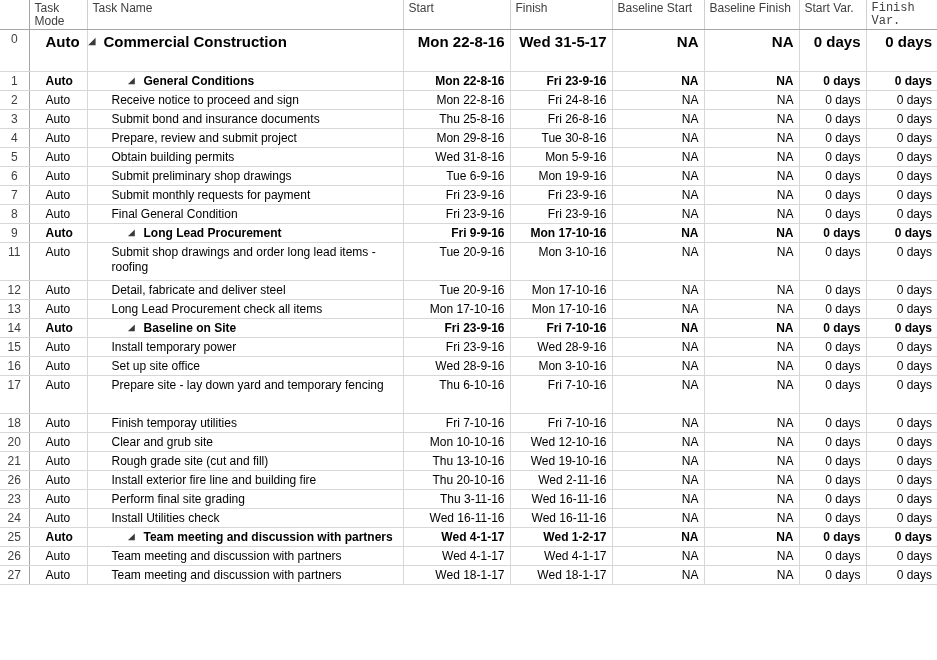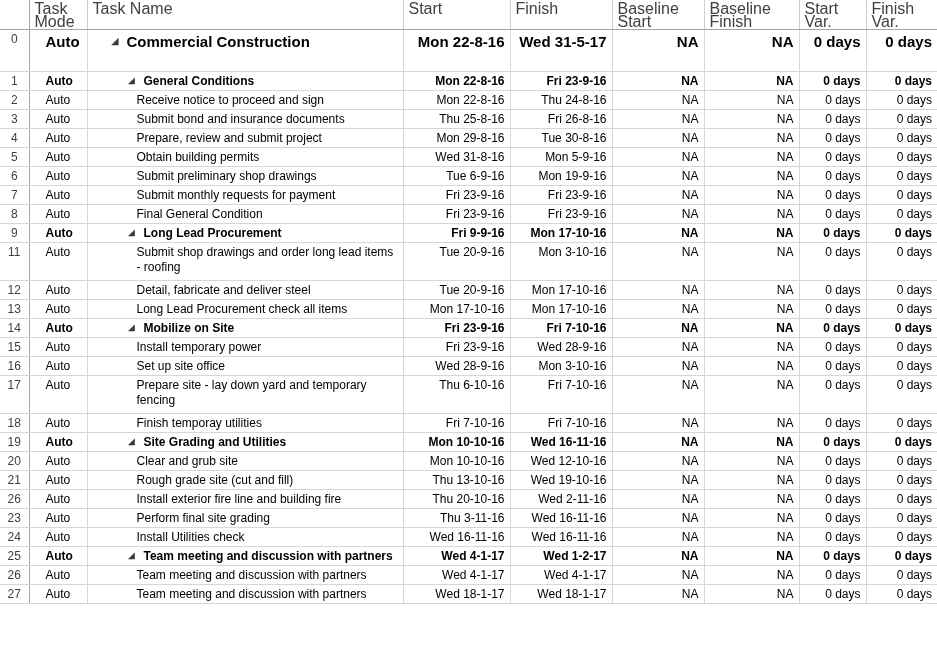--- a/index.html
+++ b/index.html
@@ -13,44 +13,44 @@
     font-size:12px;
   }
   col.c0{width:29px;} col.c1{width:58px;} col.c2{width:316px;}
   col.c3{width:107px;} col.c4{width:102px;} col.c5{width:92px;}
   col.c6{width:95px;} col.c7{width:67px;} col.c8{width:71px;}
 
   th{
     font-weight:400;color:#404040;text-align:left;vertical-align:top;
     padding:2px 2px 0 5px;height:27px;
     border-right:1px solid #cfcfcf;border-bottom:1px solid #a6a6a6;
-    font-size:16px;line-height:13px;overflow:hidden;white-space:normal;
+    font-size:12px;line-height:13px;overflow:hidden;white-space:normal;
   }
   th.c-num{border-right:1px solid #a6a6a6;}
-  th:last-child{border-right:none;}
+  th:last-child{border-right:none;font-family:Liberation Mono, monospace;}
 
   td{
     vertical-align:top;padding:2px 0 0 0;
     border-right:1px solid #d7d7d7;border-bottom:1px solid #d7d7d7;
     line-height:15px;overflow:hidden;
   }
   td:last-child{border-right:none;}
   tr.body-row{height:19px;}
   tr.row-wrap{height:38px;}
   tr.project{height:42px;}
 
   td.c-num{
     text-align:center;color:#3f3f3f;
     border-right:1px solid #a6a6a6;padding-top:2px;
   }
   td.c-mode{padding-left:16px;}
   td.c-name{padding-right:3px;}
-  td.c-name.lvl0{padding-left:24px;}
+  td.c-name.lvl0{padding-left:1px;}
   td.c-name.lvl1{padding-left:41px;}
-  td.c-name.lvl2{padding-left:49px;}
+  td.c-name.lvl2{padding-left:24px;}
   td.c-date{text-align:right;padding-right:5px;}
 
   tr.summary td{font-weight:700;}
   tr.summary td.c-num{font-weight:400;}
   tr.project td{font-size:15px;line-height:18px;padding-top:3px;}
   tr.project td.c-num{font-size:12px;line-height:15px;padding-top:2px;}
 
   .tri{
     display:inline-block;width:15px;font-size:8px;color:#3a3a3a;
     vertical-align:2px;line-height:8px;
@@ -107,21 +107,21 @@
           <td class="c-date">NA</td>
           <td class="c-date">NA</td>
           <td class="c-date">0 days</td>
           <td class="c-date">0 days</td>
         </tr>
         <tr class="body-row">
           <td class="c-num">2</td>
           <td class="c-mode">Auto</td>
           <td class="c-name lvl2"><span>Receive notice to proceed and sign</span></td>
           <td class="c-date">Mon 22-8-16</td>
-          <td class="c-date">Thu 24-8-16</td>
+          <td class="c-date">Fri 24-8-16</td>
           <td class="c-date">NA</td>
           <td class="c-date">NA</td>
           <td class="c-date">0 days</td>
           <td class="c-date">0 days</td>
         </tr>
         <tr class="body-row">
           <td class="c-num">3</td>
           <td class="c-mode">Auto</td>
           <td class="c-name lvl2"><span>Submit bond and insurance documents</span></td>
           <td class="c-date">Thu 25-8-16</td>
@@ -226,21 +226,21 @@
           <td class="c-date">Mon 17-10-16</td>
           <td class="c-date">Mon 17-10-16</td>
           <td class="c-date">NA</td>
           <td class="c-date">NA</td>
           <td class="c-date">0 days</td>
           <td class="c-date">0 days</td>
         </tr>
         <tr class="body-row summary">
           <td class="c-num">14</td>
           <td class="c-mode">Auto</td>
-          <td class="c-name lvl1"><span class="tri">◢</span><span>Mobilize on Site</span></td>
+          <td class="c-name lvl1"><span class="tri">◢</span><span>Baseline on Site</span></td>
           <td class="c-date">Fri 23-9-16</td>
           <td class="c-date">Fri 7-10-16</td>
           <td class="c-date">NA</td>
           <td class="c-date">NA</td>
           <td class="c-date">0 days</td>
           <td class="c-date">0 days</td>
         </tr>
         <tr class="body-row">
           <td class="c-num">15</td>
           <td class="c-mode">Auto</td>
@@ -278,31 +278,20 @@
           <td class="c-num">18</td>
           <td class="c-mode">Auto</td>
           <td class="c-name lvl2"><span>Finish temporay utilities</span></td>
           <td class="c-date">Fri 7-10-16</td>
           <td class="c-date">Fri 7-10-16</td>
           <td class="c-date">NA</td>
           <td class="c-date">NA</td>
           <td class="c-date">0 days</td>
           <td class="c-date">0 days</td>
         </tr>
-        <tr class="body-row summary">
-          <td class="c-num">19</td>
-          <td class="c-mode">Auto</td>
-          <td class="c-name lvl1"><span class="tri">◢</span><span>Site Grading and Utilities</span></td>
-          <td class="c-date">Mon 10-10-16</td>
-          <td class="c-date">Wed 16-11-16</td>
-          <td class="c-date">NA</td>
-          <td class="c-date">NA</td>
-          <td class="c-date">0 days</td>
-          <td class="c-date">0 days</td>
-        </tr>
         <tr class="body-row">
           <td class="c-num">20</td>
           <td class="c-mode">Auto</td>
           <td class="c-name lvl2"><span>Clear and grub site</span></td>
           <td class="c-date">Mon 10-10-16</td>
           <td class="c-date">Wed 12-10-16</td>
           <td class="c-date">NA</td>
           <td class="c-date">NA</td>
           <td class="c-date">0 days</td>
           <td class="c-date">0 days</td>

